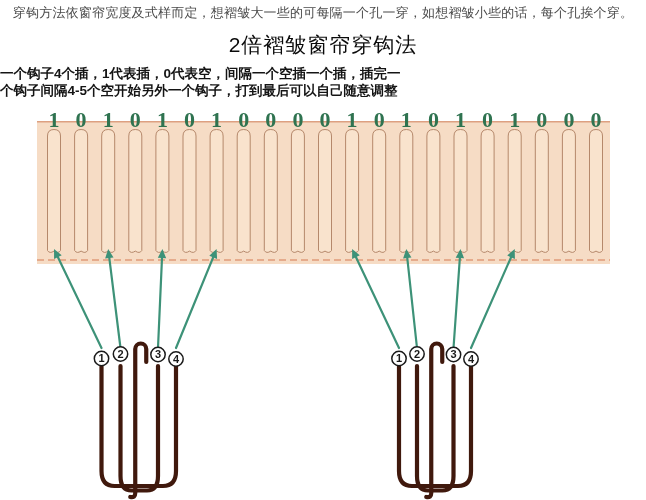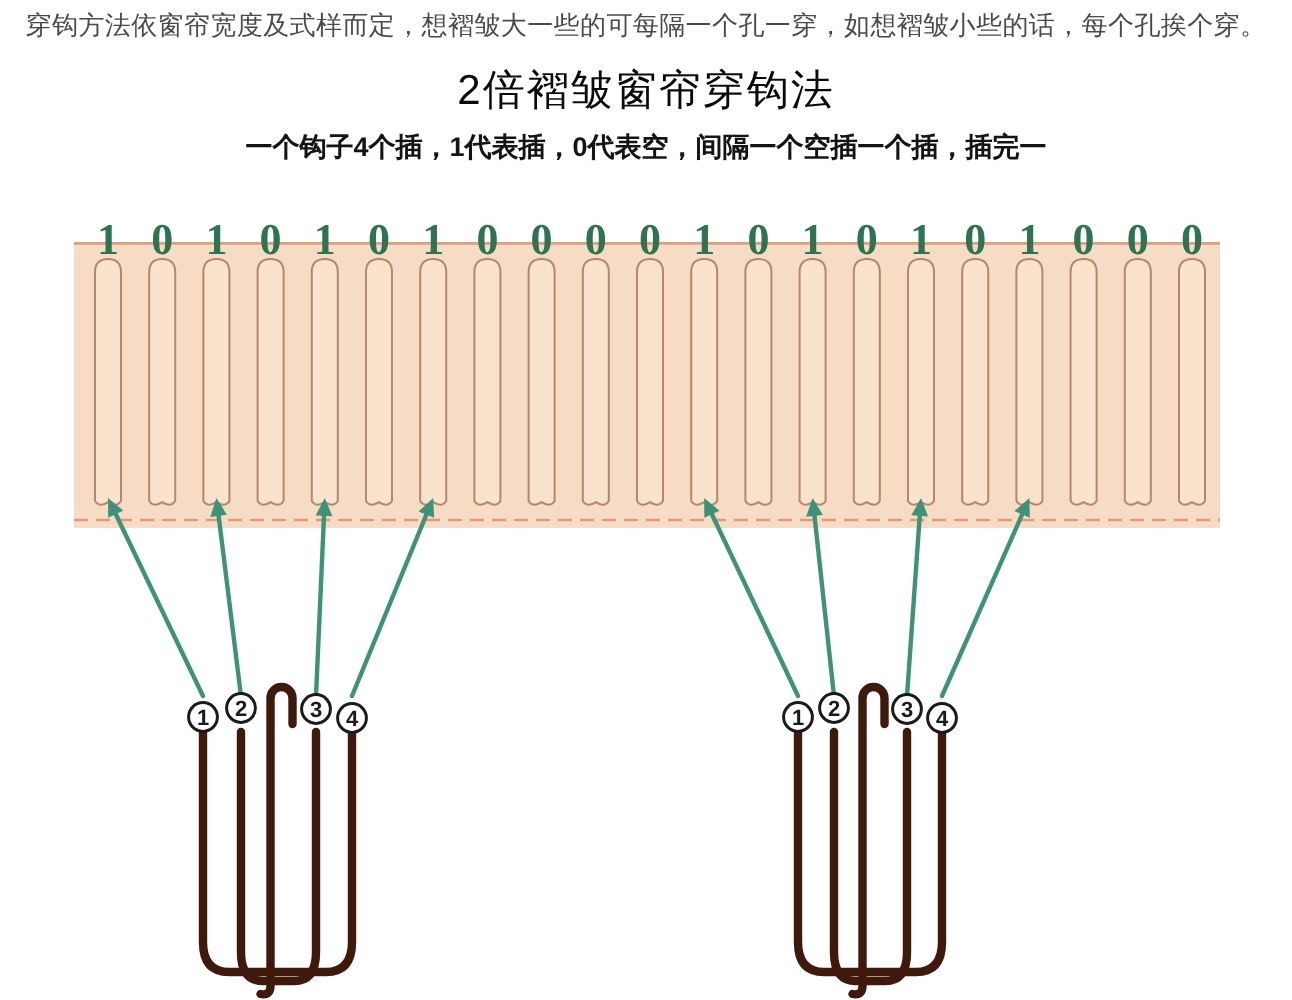--- a/index.html
+++ b/index.html
@@ -9,33 +9,34 @@
   }
   .top-note{
     position:absolute;top:4px;left:0;width:100%;text-align:center;
     font-size:13px;color:#4a4a4a;letter-spacing:0.2px;white-space:nowrap;
   }
   .title{
     position:absolute;top:31px;left:0;width:100%;text-align:center;
     font-size:21px;font-weight:normal;color:#0a0a0a;letter-spacing:1px;
   }
   .instructions{
-    position:absolute;top:66px;left:0;width:100%;text-align:center;
+    position:absolute;top:66px;left:0;width:100%;
     font-size:13.5px;font-weight:bold;color:#141414;line-height:16.5px;
   }
   #diagram{position:absolute;top:0;left:0;}
 </style>
 </head>
 <body>
 
 <div id="stage">
   <div class="top-note">穿钩方法依窗帘宽度及式样而定，想褶皱大一些的可每隔一个孔一穿，如想褶皱小些的话，每个孔挨个穿。</div>
   <div class="title">2倍褶皱窗帘穿钩法</div>
   <div class="instructions">
     <div>一个钩子4个插，1代表插，0代表空，间隔一个空插一个插，插完一</div>
+    <div>个钩子间隔4-5个空开始另外一个钩子，打到最后可以自己随意调整</div>
   </div>
   <svg id="diagram" width="646" height="500" viewBox="0 0 646 500" xmlns="http://www.w3.org/2000/svg">
       <rect x="37" y="121" width="573" height="143" fill="#f6dcc5"></rect>
       <line x1="37" y1="121.7" x2="610" y2="121.7" stroke="#dda081" stroke-width="1.4"></line>
       <line x1="37" y1="260" x2="610" y2="260" stroke="#e09a7a" stroke-width="1.3" stroke-dasharray="7 4"></line>
       <path d="M 47.5 250.5 L 47.5 136 Q 47.5 129.5 54 129.5 Q 60.5 129.5 60.5 136 L 60.5 250.5 Q 58.3 254 54 251.1 Q 49.7 254 47.5 250.5 Z" fill="#f9e3cd" stroke="#b5886b" stroke-width="1"></path>
       <text x="54" y="127" text-anchor="middle" fill="#2f7350" font-size="22" font-family="&quot;Liberation Serif&quot;,&quot;DejaVu Serif&quot;,serif" font-weight="600">1</text>
       <path d="M 74.6 250.5 L 74.6 136 Q 74.6 129.5 81.1 129.5 Q 87.6 129.5 87.6 136 L 87.6 250.5 Q 85.39999999999999 254 81.1 251.1 Q 76.8 254 74.6 250.5 Z" fill="#f9e3cd" stroke="#b5886b" stroke-width="1"></path>
       <text x="81.1" y="127" text-anchor="middle" fill="#2f7350" font-size="22" font-family="&quot;Liberation Serif&quot;,&quot;DejaVu Serif&quot;,serif" font-weight="600">0</text>
       <path d="M 101.7 250.5 L 101.7 136 Q 101.7 129.5 108.2 129.5 Q 114.7 129.5 114.7 136 L 114.7 250.5 Q 112.5 254 108.2 251.1 Q 103.9 254 101.7 250.5 Z" fill="#f9e3cd" stroke="#b5886b" stroke-width="1"></path>

